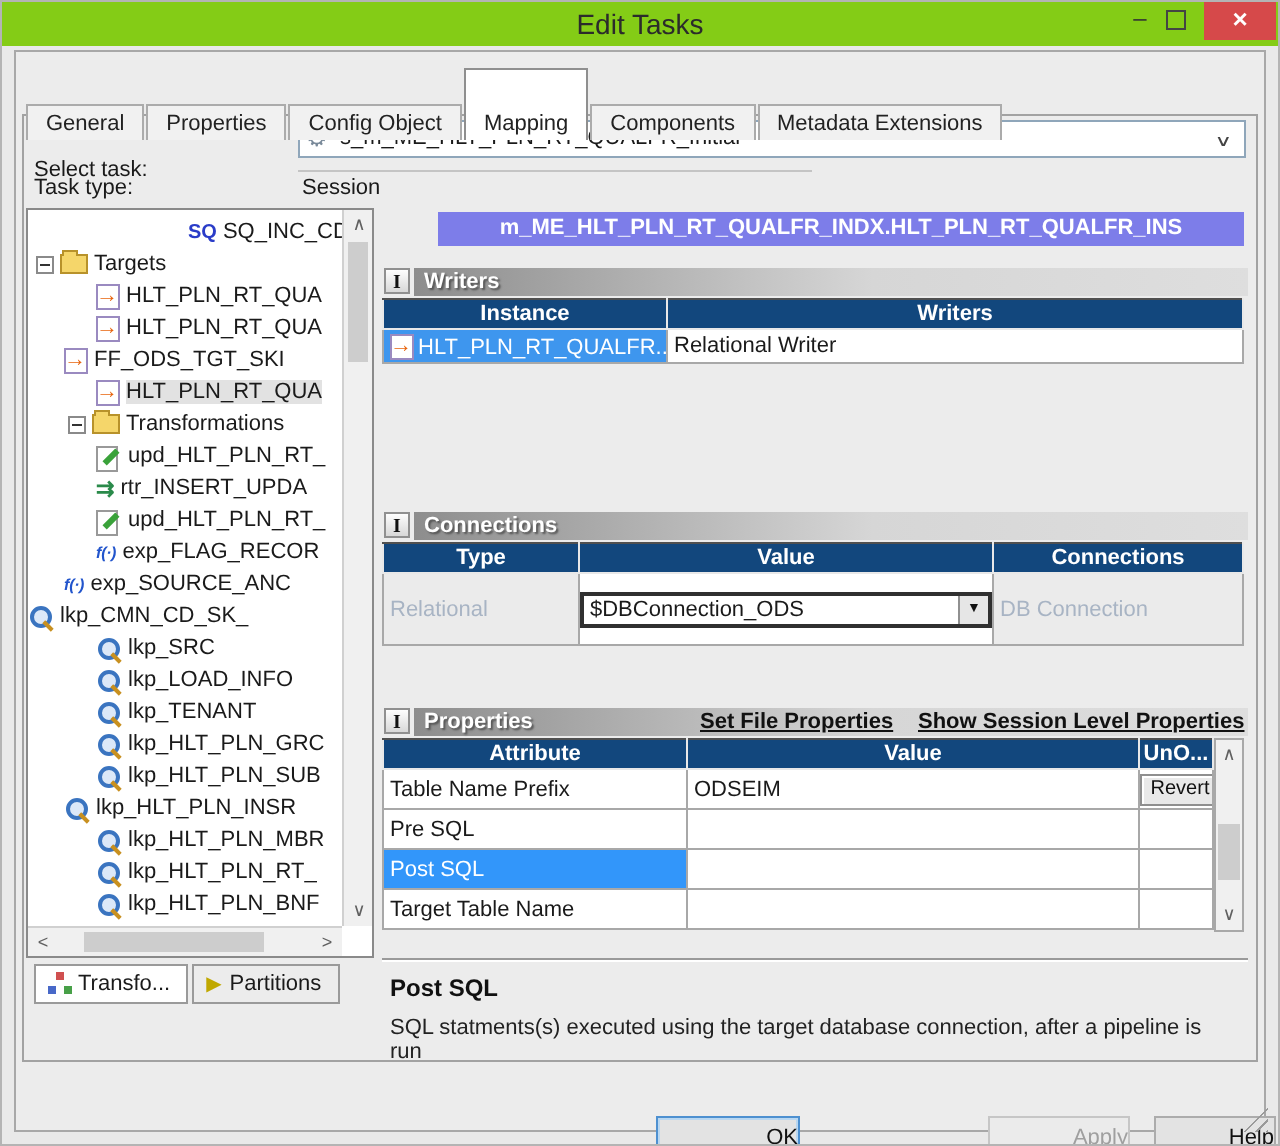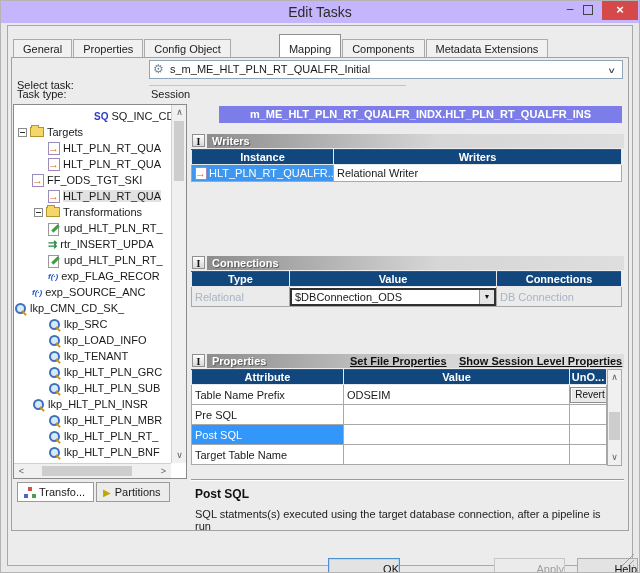--- a/index.html
+++ b/index.html
@@ -1,33 +1,33 @@
 <!DOCTYPE html>
 <html><head>
 <meta charset="utf-8">
 <style>
   * { margin:0; padding:0; box-sizing:border-box; }
   html,body { width:640px; height:573px; }
   body { font-family:"Liberation Sans", sans-serif; font-size:11px; color:#1a1a1a; }
   #win { position:relative; width:640px; height:573px; background:#e9e9e9; border:1px solid #b4b4b4; overflow:hidden; }
 
   
-  .titlebar { position:absolute; left:0; top:0; width:100%; height:22px; background:#c4b5fd; }
+  .titlebar { position:absolute; left:0; top:0; width:100%; height:22px; background:#84cc16; }
   .title { position:absolute; left:0; right:0; top:3px; text-align:center; font-size:14px; color:#2b2b2b; }
   .win-min { position:absolute; left:558px; top:1px; width:22px; height:18px; text-align:center; line-height:14px; color:#333; font-size:12px; }
   .win-max { position:absolute; left:582px; top:4px; width:10px; height:10px; border:1px solid #444; background:transparent; }
   .win-close { position:absolute; left:601px; top:0; width:36px; height:19px; background:#d6494a; color:#fff; text-align:center; line-height:18px; font-size:13px; font-weight:bold; }
 
   
   .dlg-frame { position:absolute; left:6px; top:24px; width:626px; height:541px; border:1px solid #a8a8a8; background:#ececec; }
 
   
   .tabrow { position:absolute; left:12px; top:36px; height:21px; z-index:3; white-space:nowrap; }
   .tab { display:inline-block; vertical-align:bottom; padding:3px 9px 2px 9px; background:#f1f1f1; border:1px solid #ababab; border-bottom:none; margin-right:1px; color:#222; }
-  .tab.active { background:#fff; padding-top:8px; margin-top:-3px; border-color:#8f8f8f; position:relative; z-index:4;margin-left:47px; }
+  .tab.active { background:#fff; padding-top:21px; margin-top:-3px; border-color:#8f8f8f; position:relative; z-index:4; }
   .page-frame { position:absolute; left:10px; top:56px; width:618px; height:474px; border:1px solid #a2a2a2; background:#ececec; z-index:1; }
 
   
   .lbl { position:absolute; color:#1a1a1a; }
   .combo { position:absolute; left:148px; top:59px; width:474px; height:19px; background:#fff; border:1px solid #8fa6ba; line-height:17px; padding-left:20px; z-index:2; }
   .combo .chev { position:absolute; right:6px; top:1px; color:#444; transform:scaleY(0.65); font-size:12px; }
   .gear { position:absolute; left:3px; top:0; color:#7a8a9a; font-size:12px; line-height:17px; }
   .tasktype-line { position:absolute; left:148px; top:84px; width:257px; height:1px; background:#c4c4c4; z-index:2; }
   .tasktype-val { position:absolute; left:150px; top:87px; z-index:2; }
 
@@ -269,21 +269,21 @@
           <col style="width:98px">
           <col style="width:207px">
           <col>
         </colgroup>
       <tbody>
           <tr>
         <th>Type</th>
         <th>Value</th>
         <th>Connections</th>
       </tr>
-      <tr style="height:20px">
+      <tr style="height:36px">
         <td class="cell-dis">Relational</td>
         <td style="padding:0">
           <div class="val-combo">
             <span>$DBConnection_ODS</span>
             <span class="drop">▼</span>
           </div>
         </td>
         <td class="cell-dis">DB Connection</td>
       </tr>
     </tbody>

